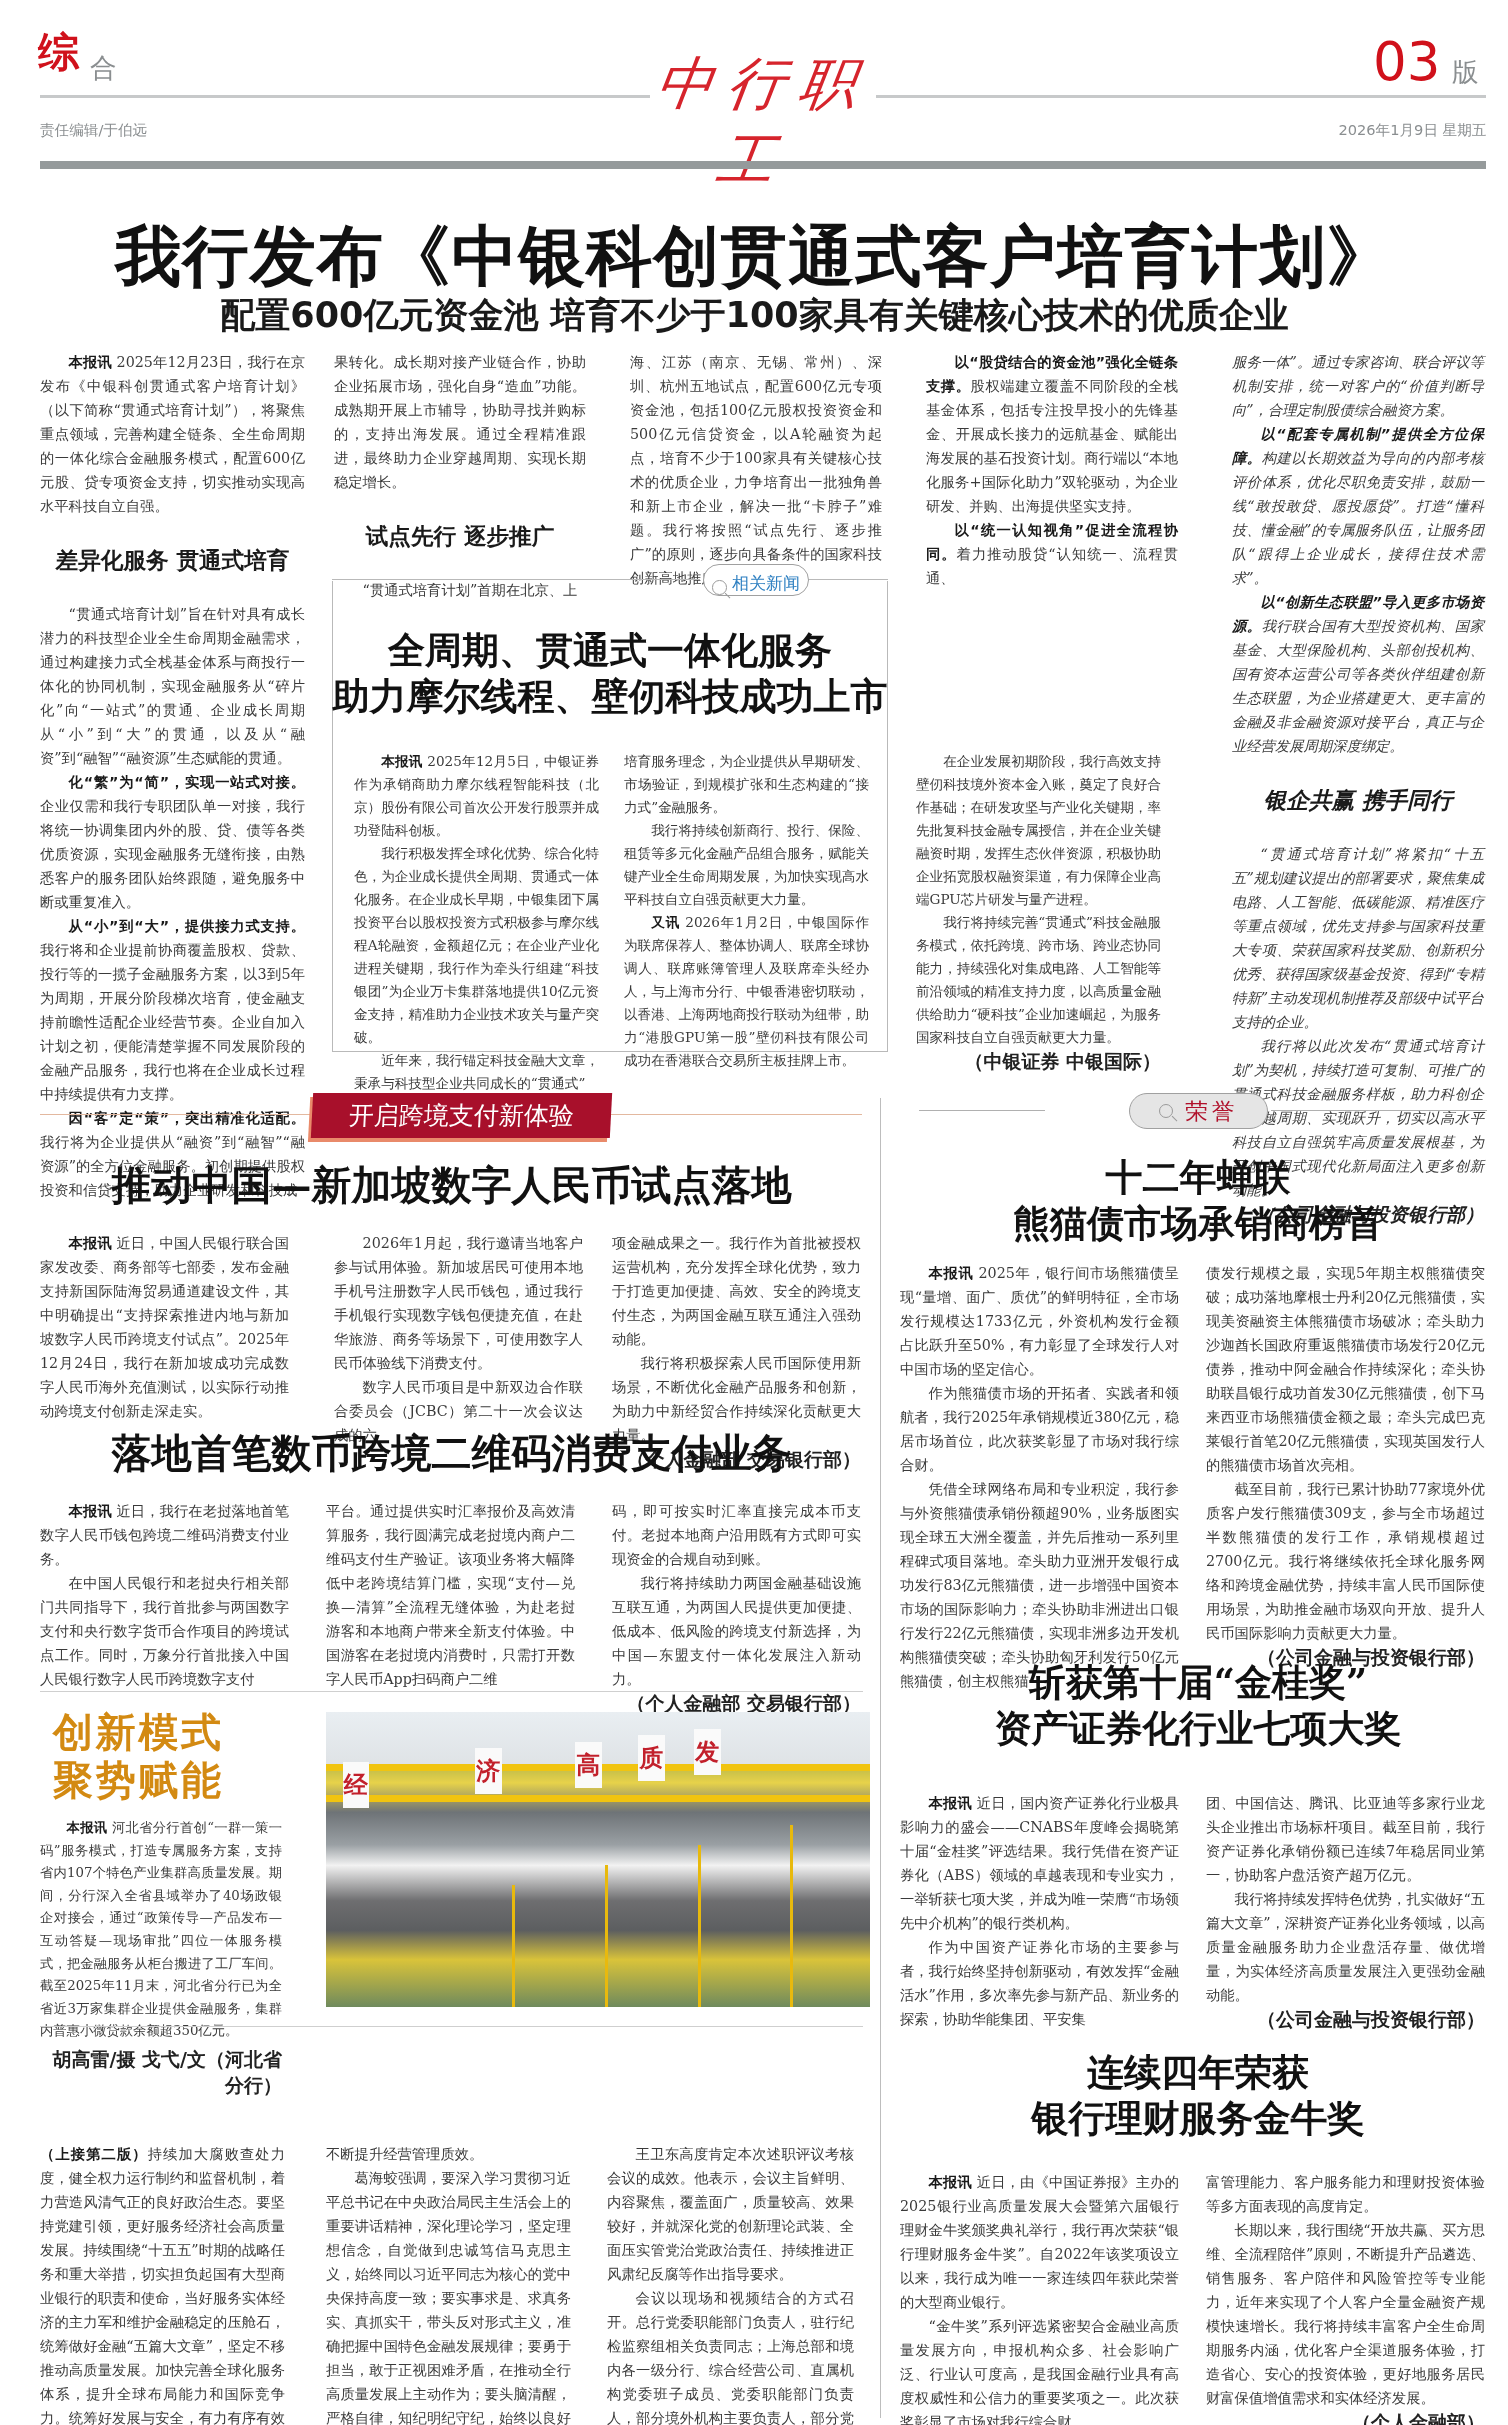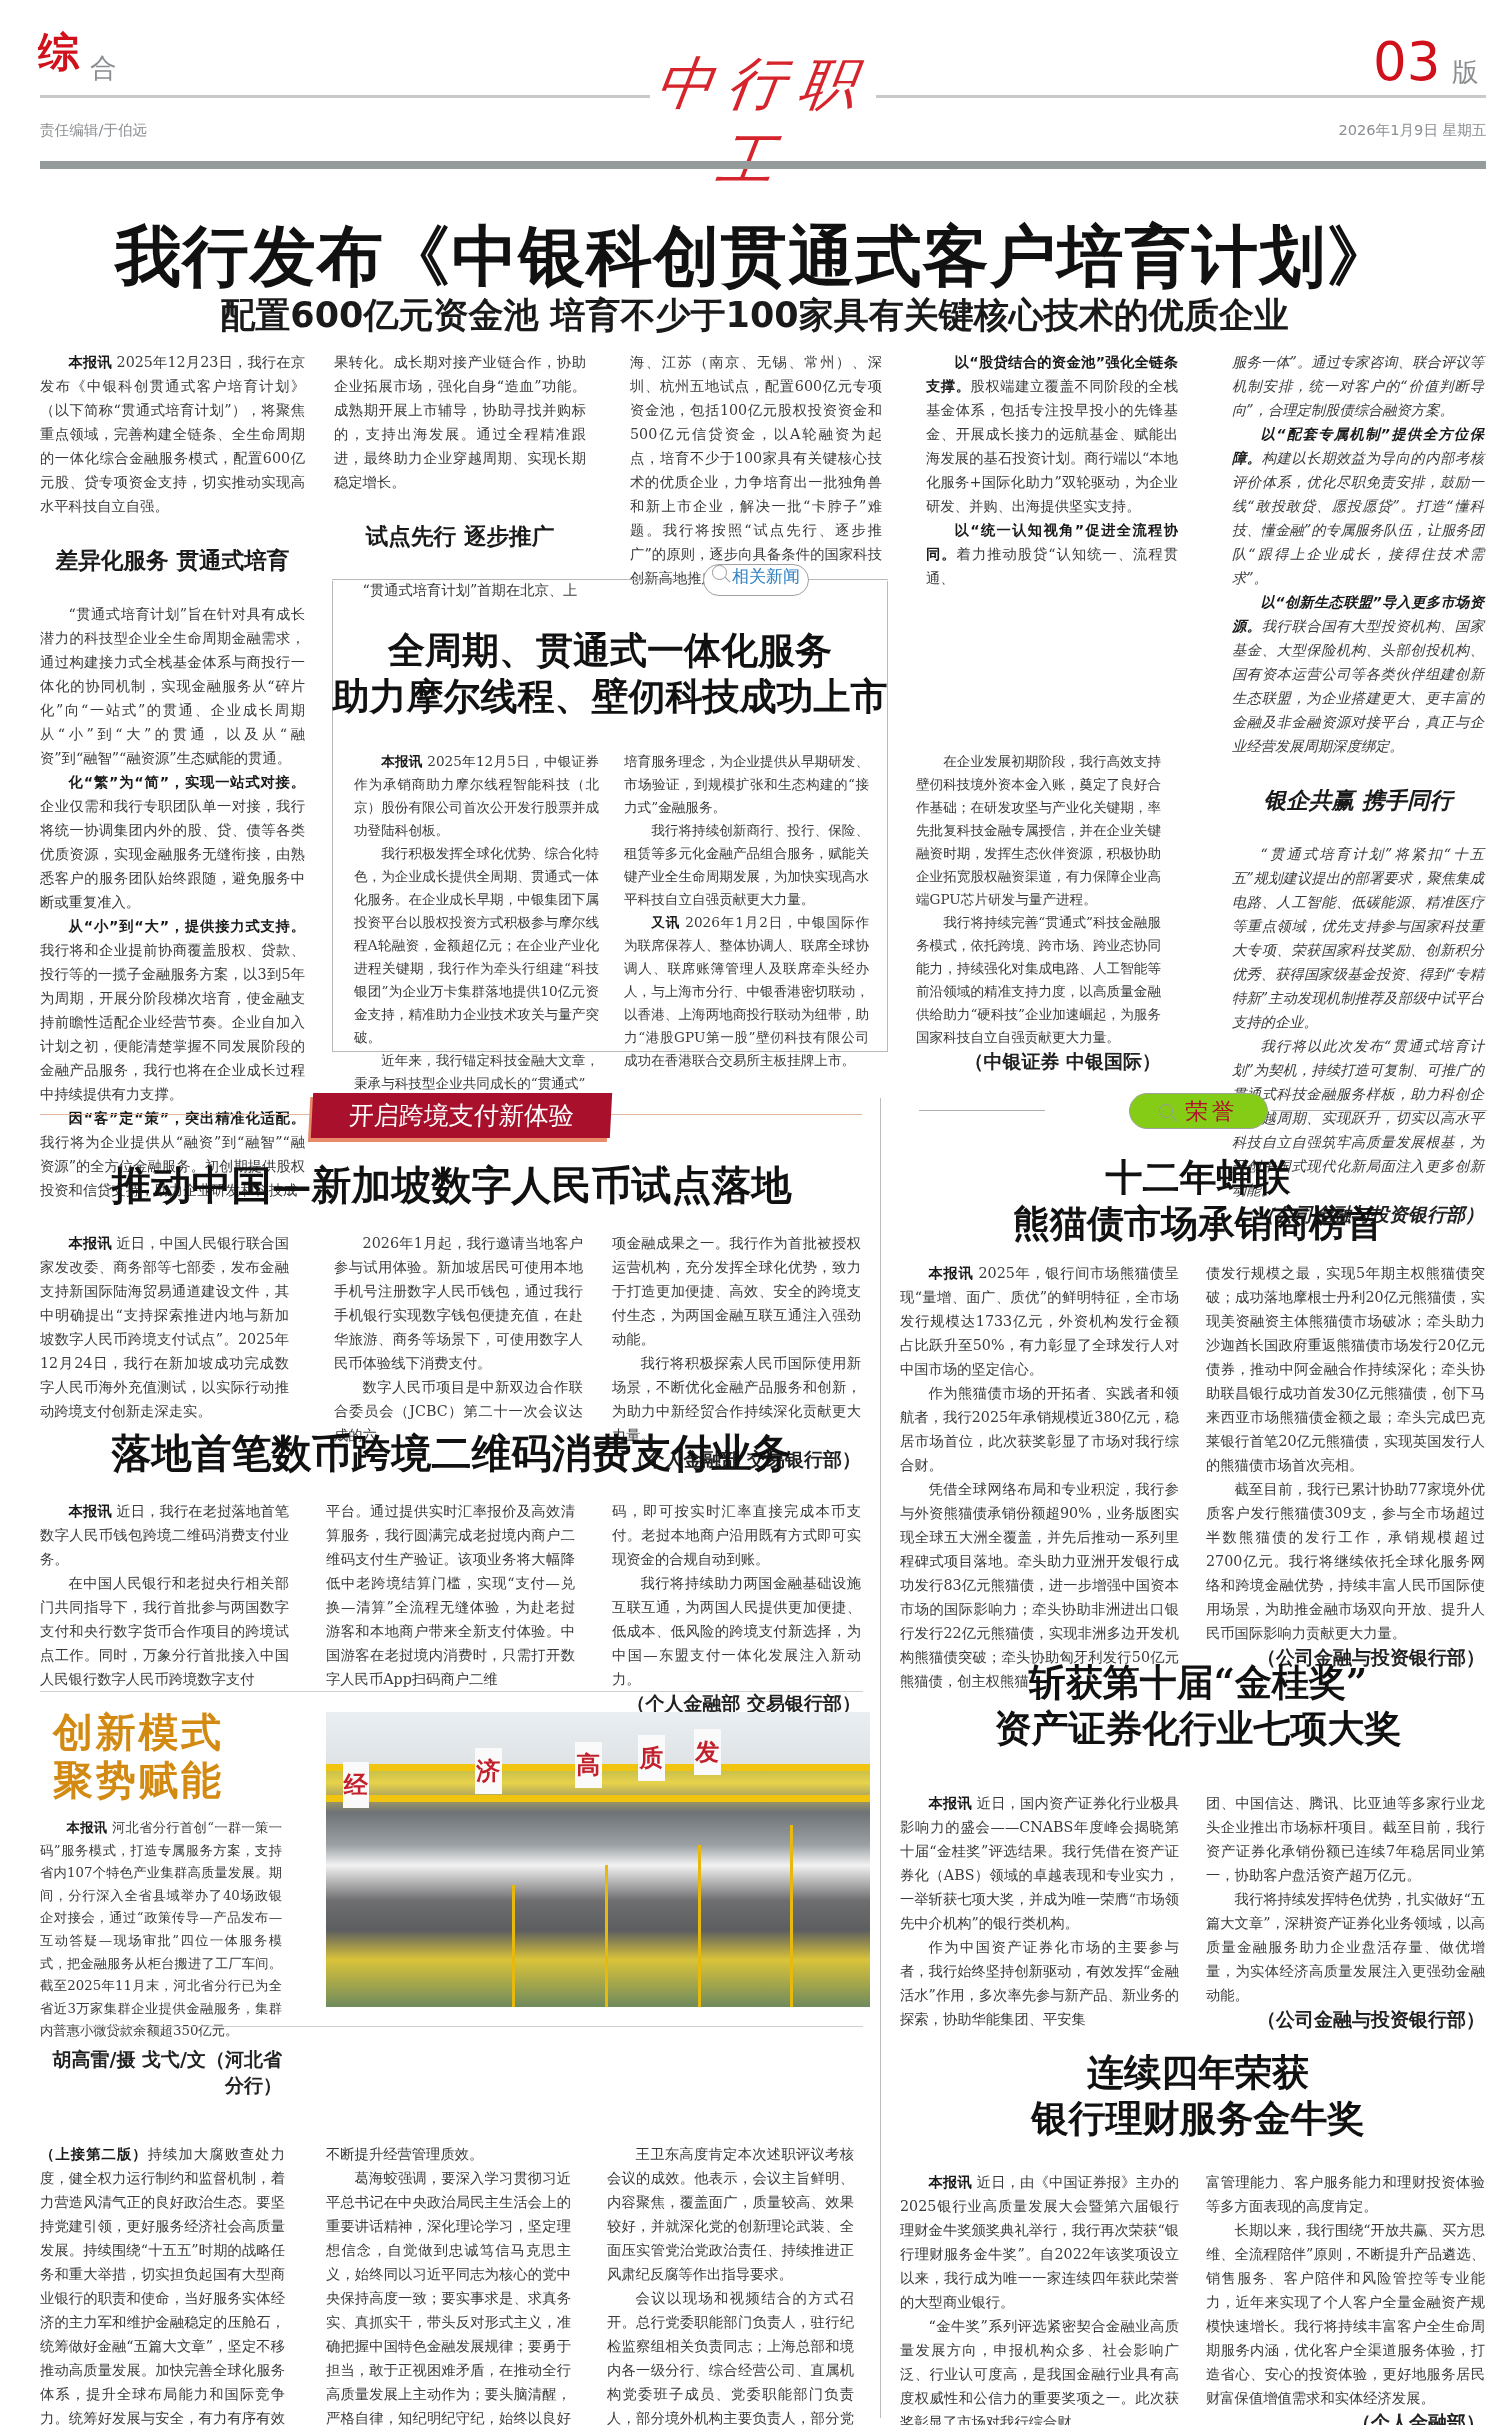--- a/index.html
+++ b/index.html
@@ -28,38 +28,38 @@
   b.lead{color:#1a1a1a;font-weight:bold;font-family:"DejaVu Sans",sans-serif;}
   .subhead{font-size:22.6px;font-weight:bold;text-align:center;color:#1a1a1a;font-family:"DejaVu Sans",sans-serif;margin:26.5px 0 26.5px;}
   .credit{text-align:right;font-weight:bold;font-size:19px;color:#222;font-family:"DejaVu Sans",sans-serif;}
 
   .col{position:absolute;}
 
   
   .related-box{left:332px;top:581px;width:556px;height:471px;border:1.3px solid #b9b9b9;border-top:none;}
   .related-line-l{left:332px;top:579px;width:368px;height:1.3px;background:#b9b9b9;}
   .related-line-r{left:808px;top:579px;width:80px;height:1.3px;background:#b9b9b9;}
-  .related-pill{left:703px;top:564px;width:106px;height:32px;border:1.3px solid #a0a0a0;border-radius:16px;background:#fff;display:flex;align-items:flex-start;justify-content:center;gap:5.3px;}
+  .related-pill{left:703px;top:564px;width:106px;height:32px;border:1.3px solid #a0a0a0;border-radius:16px;background:#fff;display:flex;align-items:flex-end;justify-content:center;gap:5.3px;}
   .related-pill .lbl{color:#2d7fc1;font-size:17px;font-family:"DejaVu Sans",sans-serif;}
   .mag{width:14.6px;height:14.6px;border:1.3px solid #9a9a9a;border-radius:50%;position:relative;}
   .mag:after{content:"";position:absolute;width:6.6px;height:1.3px;background:#9a9a9a;right:-5.3px;bottom:-2px;transform:rotate(45deg);}
   .rel-title{left:332px;top:627px;width:556px;text-align:center;font-size:37px;font-weight:bold;line-height:46px;color:#111;font-family:"DejaVu Serif",serif;}
   .rel-col p.body{font-size:13.6px;line-height:23px;font-family:"DejaVu Serif",serif;}
 
   
   .banner-line-l{left:40px;top:1114px;width:279px;height:1.3px;background:#e3b89f;}
   .banner-line-r{left:610px;top:1114px;width:252px;height:1.3px;background:#e3b89f;}
   .banner{left:312px;top:1093px;width:299px;height:45px;background:#a8102b;color:#fff;font-size:25px;font-family:"DejaVu Sans",sans-serif;display:flex;align-items:center;justify-content:center;box-shadow:-2.7px 4px 0 #e98a6a;transform:skewX(-3deg);}
 
   .hl-story{font-size:40px;font-weight:bold;color:#111;text-align:center;font-family:"DejaVu Serif",serif;}
 
   
   .honor-line-l{left:919px;top:1110px;width:126px;height:1.3px;background:#b0b0b0;}
   .honor-line-r{left:1271px;top:1110px;width:216px;height:1.3px;background:#b0b0b0;}
-  .honor-pill{left:1129px;top:1093px;width:139px;height:36px;border:1.3px solid #a0a0a0;border-radius:18px;display:flex;align-items:center;justify-content:center;gap:12px;background:#84cc16;}
+  .honor-pill{left:1129px;top:1093px;width:139px;height:36px;border:1.3px solid #a0a0a0;border-radius:18px;display:flex;align-items:center;justify-content:center;gap:12px;background:#e5e5e5;}
   .honor-pill .lbl{color:#b0102a;font-size:22.6px;font-family:"DejaVu Sans",sans-serif;letter-spacing:4px;}
   .vdiv{left:880px;top:1098px;width:1.3px;height:1320px;background:#bdbdbd;}
 
   .hl-right{width:624px;left:886px;font-size:37px;font-weight:bold;line-height:46px;color:#111;text-align:center;font-family:"DejaVu Serif",serif;}
 
   
   .feat-rule-t{left:40px;top:1691px;width:823px;height:1.3px;background:#cfcfcf;}
   .feat-rule-b{left:40px;top:2026px;width:823px;height:1.3px;background:#cfcfcf;}
   .feat-title{left:53px;top:1708px;width:226px;font-size:40px;line-height:48px;color:#d38a12;font-weight:bold;font-family:"DejaVu Sans",sans-serif;letter-spacing:2.7px;}
   .feat-photo{left:326px;top:1712px;width:544px;height:295px;overflow:hidden;background:linear-gradient(180deg,#e9eef2 0%,#dfe3e6 18%,#c9c14a 20%,#e7d24a 24%,#6e7377 34%,#9aa0a4 45%,#f2f2f2 52%,#6e6e70 64%,#5c5e60 74%,#d9c33a 84%,#6f8a5d 100%);}

